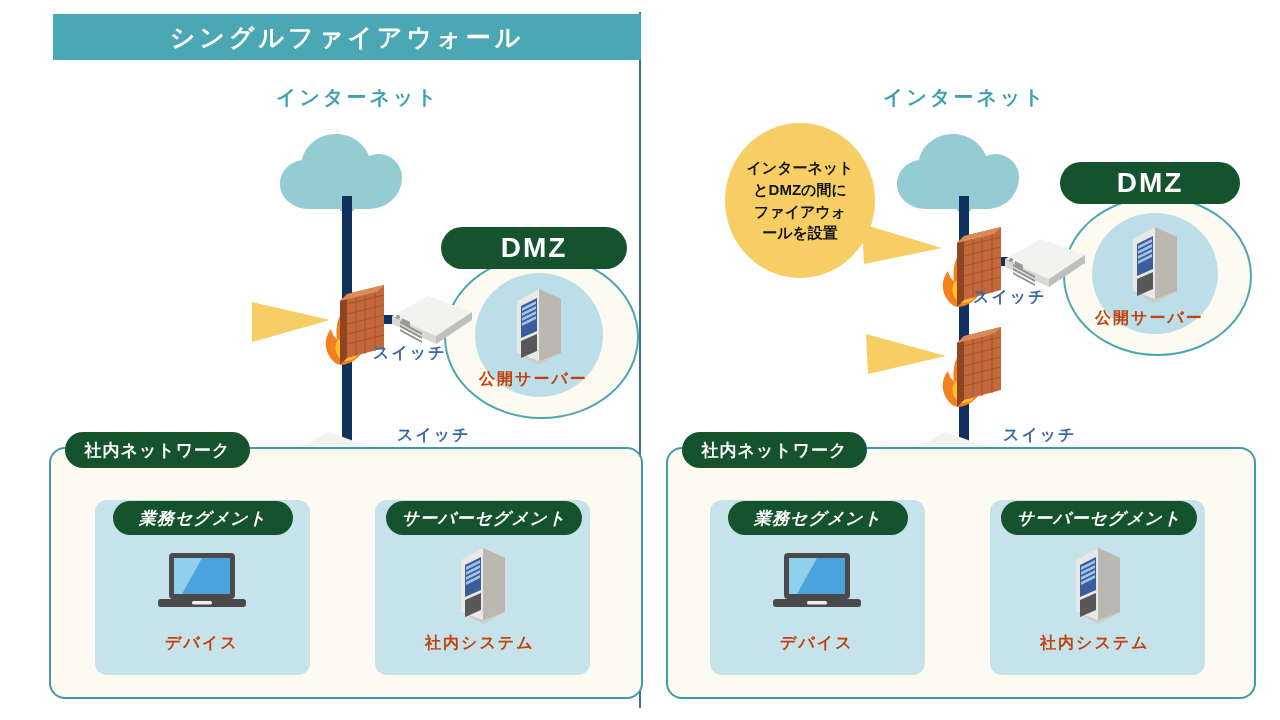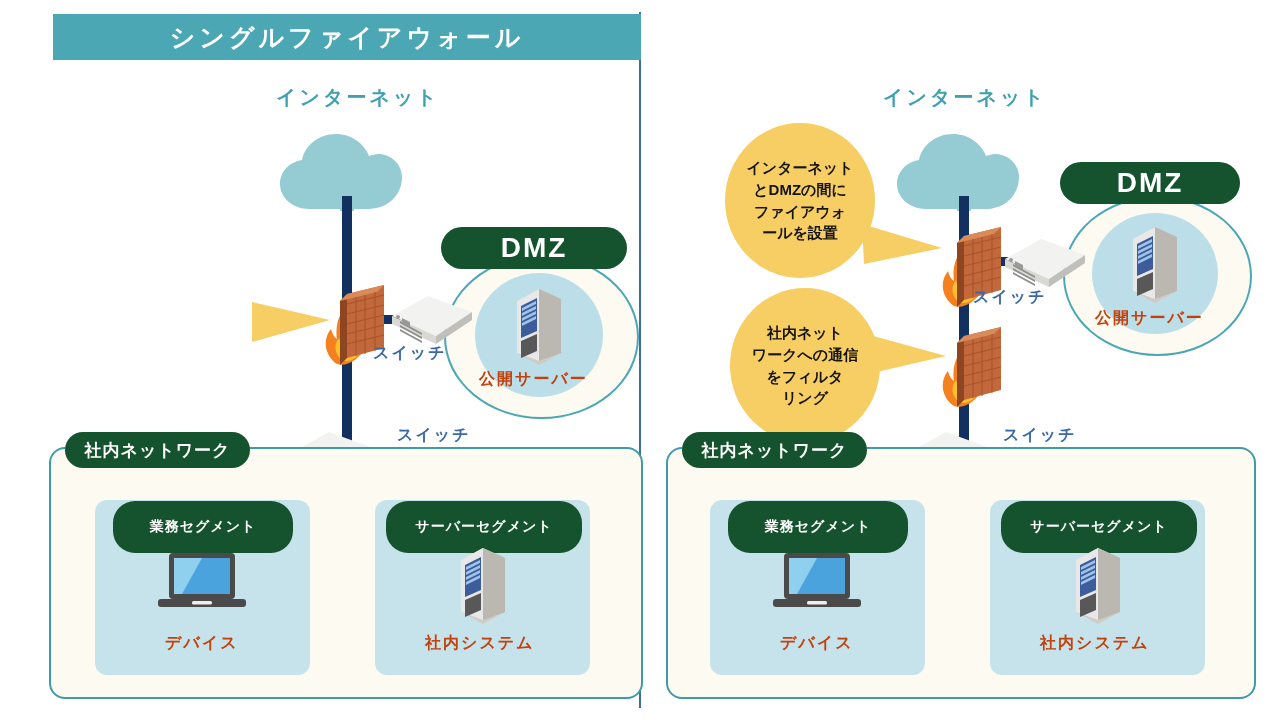--- a/index.html
+++ b/index.html
@@ -86,21 +86,21 @@
   .pill{
     position:absolute;
     background:#14532d;
     color:#ffffff;
     border-radius:22px;
     display:flex;align-items:center;justify-content:center;
     font-weight:bold;
     white-space:nowrap;
   }
   .pill-dmz{font-size:28px;letter-spacing:2px;height:42px;}
-  .pill-seg{font-size:14px;letter-spacing:1px;height:52px;}
+  .pill-seg{font-size:17px;letter-spacing:1px;height:34px;font-style:italic;}
   .pill-net{font-size:17px;letter-spacing:1px;height:36px;}
 
   
   .intnet{
     position:absolute;
     border:2.5px solid #3F9BAA;
     background:#FDFBF1;
     border-radius:16px;
   }
   .segbox{
@@ -340,28 +340,20 @@
         <div>インターネット</div>
         <div>とDMZの間に</div>
         <div>ファイアウォ</div>
         <div>ールを設置</div>
       </div>
     </div>
     <svg style="position:absolute;left:222px;top:222px;" width="82" height="48" viewBox="0 0 82 48">
       <polygon points="0,2 80,26 2,42" fill="#F7CE63"></polygon>
     </svg>
 
-    <div class="callout" style="left:90px;top:288px;width:150px;height:155px;font-size:15px;">
-      <div class="callout-txt">
-        <div>社内ネット</div>
-        <div>ワークへの通信</div>
-        <div>をフィルタ</div>
-        <div>リング</div>
-      </div>
-    </div>
     <svg style="position:absolute;left:226px;top:330px;" width="82" height="48" viewBox="0 0 82 48">
       <polygon points="0,4 80,26 2,44" fill="#F7CE63"></polygon>
     </svg>
 
     <svg class="sw" style="left:266px;top:424px;" width="88" height="58" viewBox="0 0 88 58">
       <polygon points="4,28 40,8 84,24 48,48" fill="#F2F2F0"></polygon>
       <polygon points="4,28 48,48 48,56 4,36" fill="#D8D8D4"></polygon>
       <polygon points="48,48 84,24 84,32 48,56" fill="#BFBFBB"></polygon>
       <g fill="#8E8E8A">
         <polygon points="12,33 34,45 34,47 12,35"></polygon>

